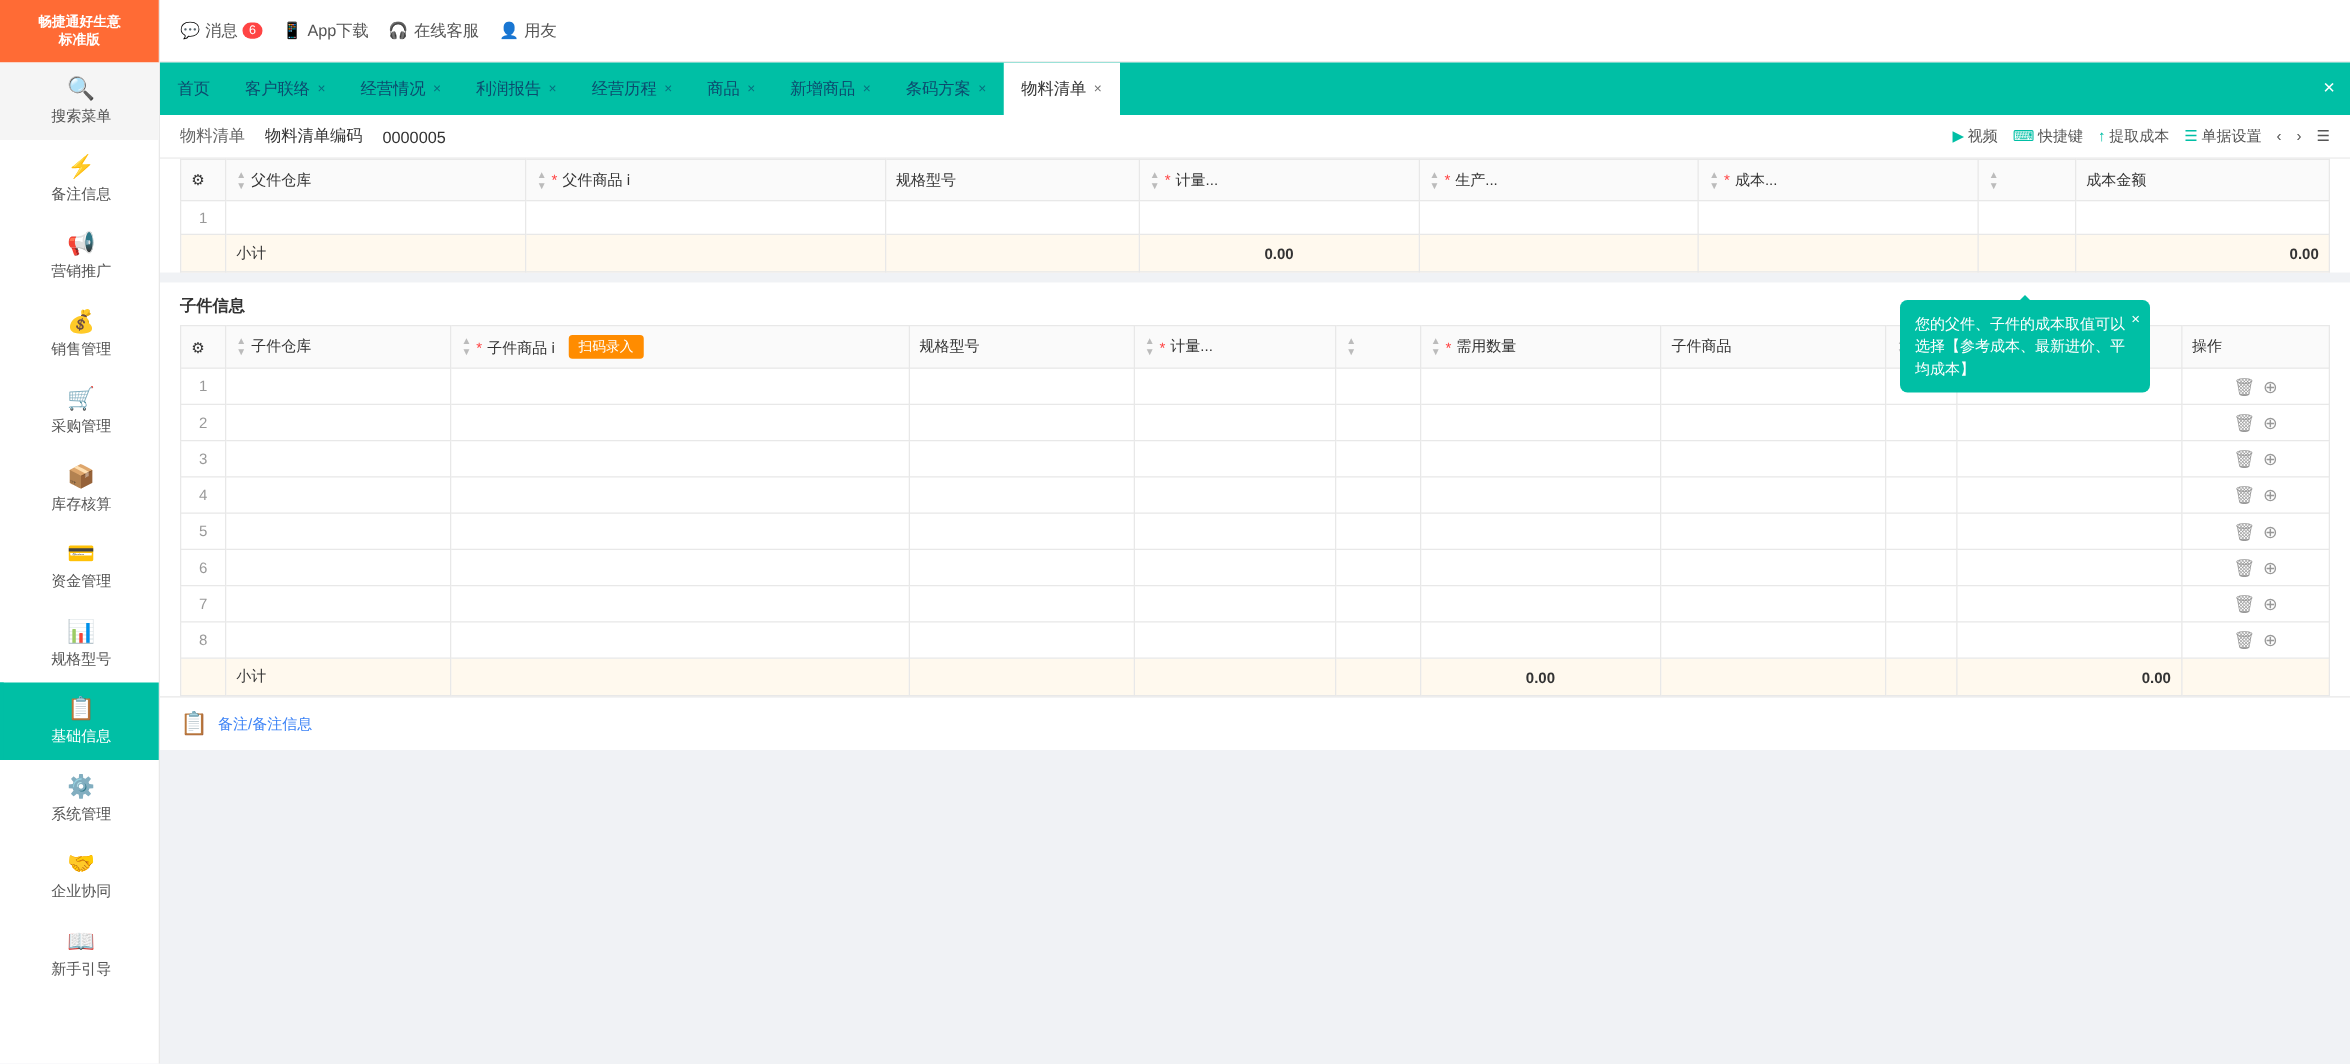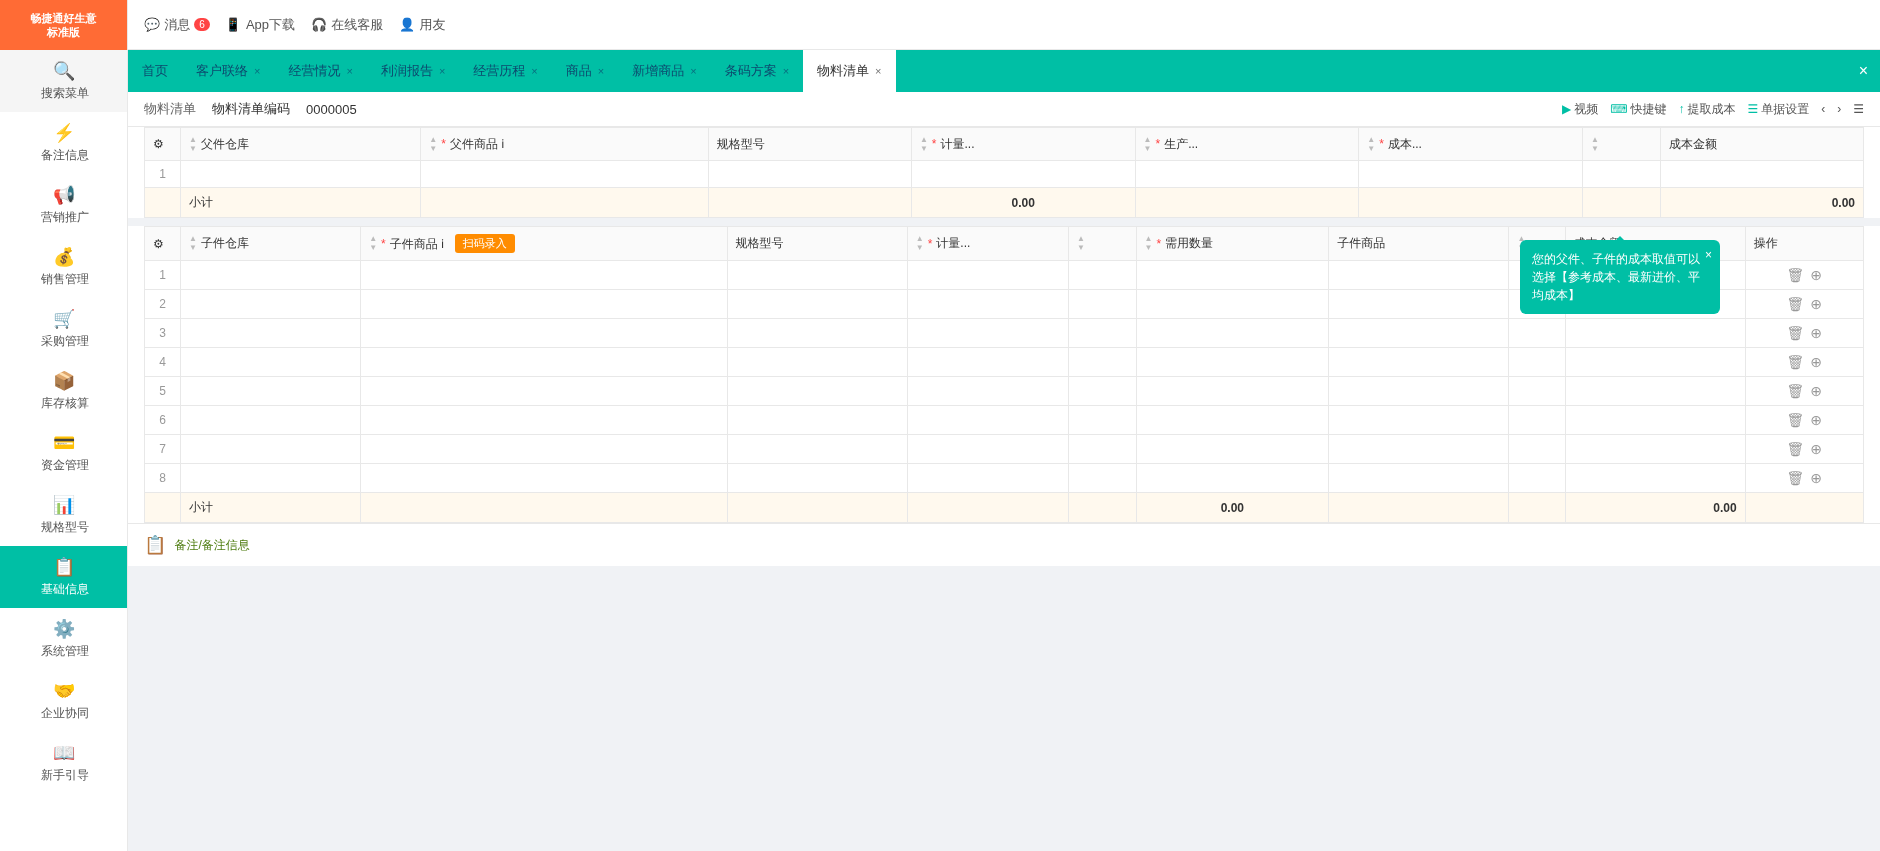--- a/index.html
+++ b/index.html
@@ -316,20 +316,21 @@
             <td></td>
             <td></td>
             <td></td>
             <td style="text-align:right; font-weight:bold;">0.00</td>
           </tr>
         </tbody>
       </table>
     </div>
 
     <div class="section" style="margin-top:8px;">
+      <div class="section-title">子件信息</div>
       <table class="data-table">
         <thead>
           <tr>
             <th class="col-gear">⚙</th>
             <th>
               <div class="th-with-icon">
                 <div class="sort-arrows">
                     <span class="sort-arrow">▲</span>
                     <span class="sort-arrow">▼</span>
                   </div>
@@ -539,17 +540,17 @@
   <td></td>
   <td style="text-align:right; font-weight:bold;">0.00</td>
   <td></td>
 </tr>
           </tbody>
       </table>
     </div>
 
     <div class="page-bottom">
       <span class="bottom-icon">📋</span>
-      <span style="font-size:12px; color:#4d7c0f;">备注/备注信息</span>
+      <span style="font-size:12px; color:#3b82f6;">备注/备注信息</span>
     </div>
 
   </div>
 </div>
 
 </body></html>

